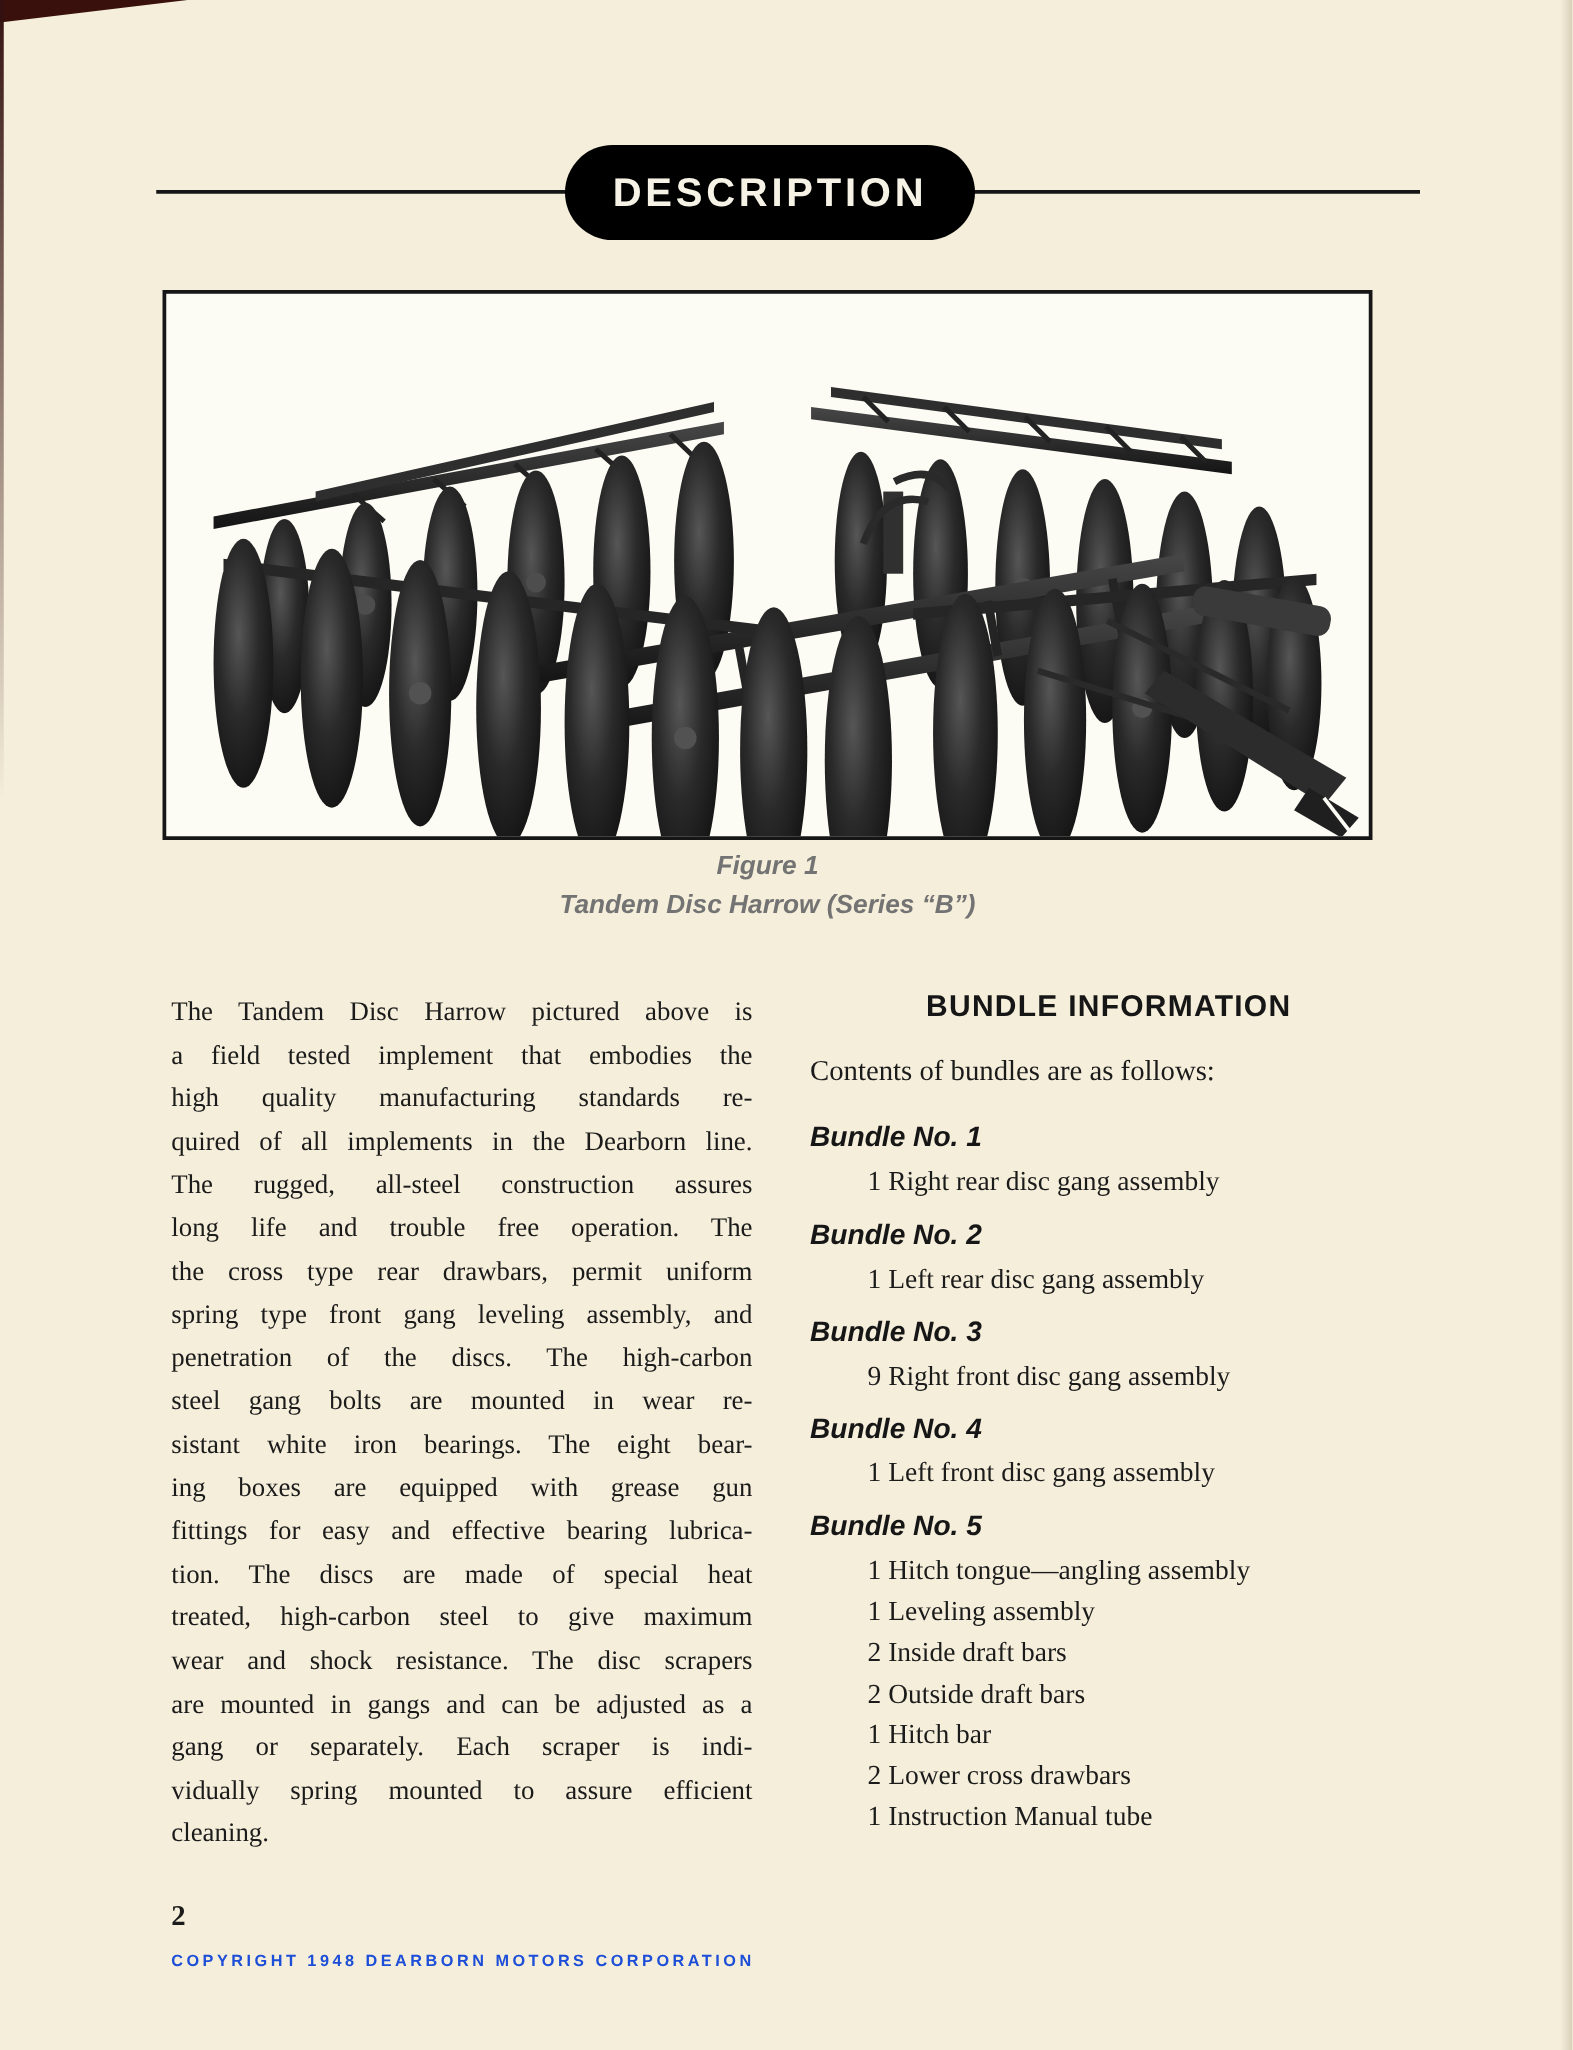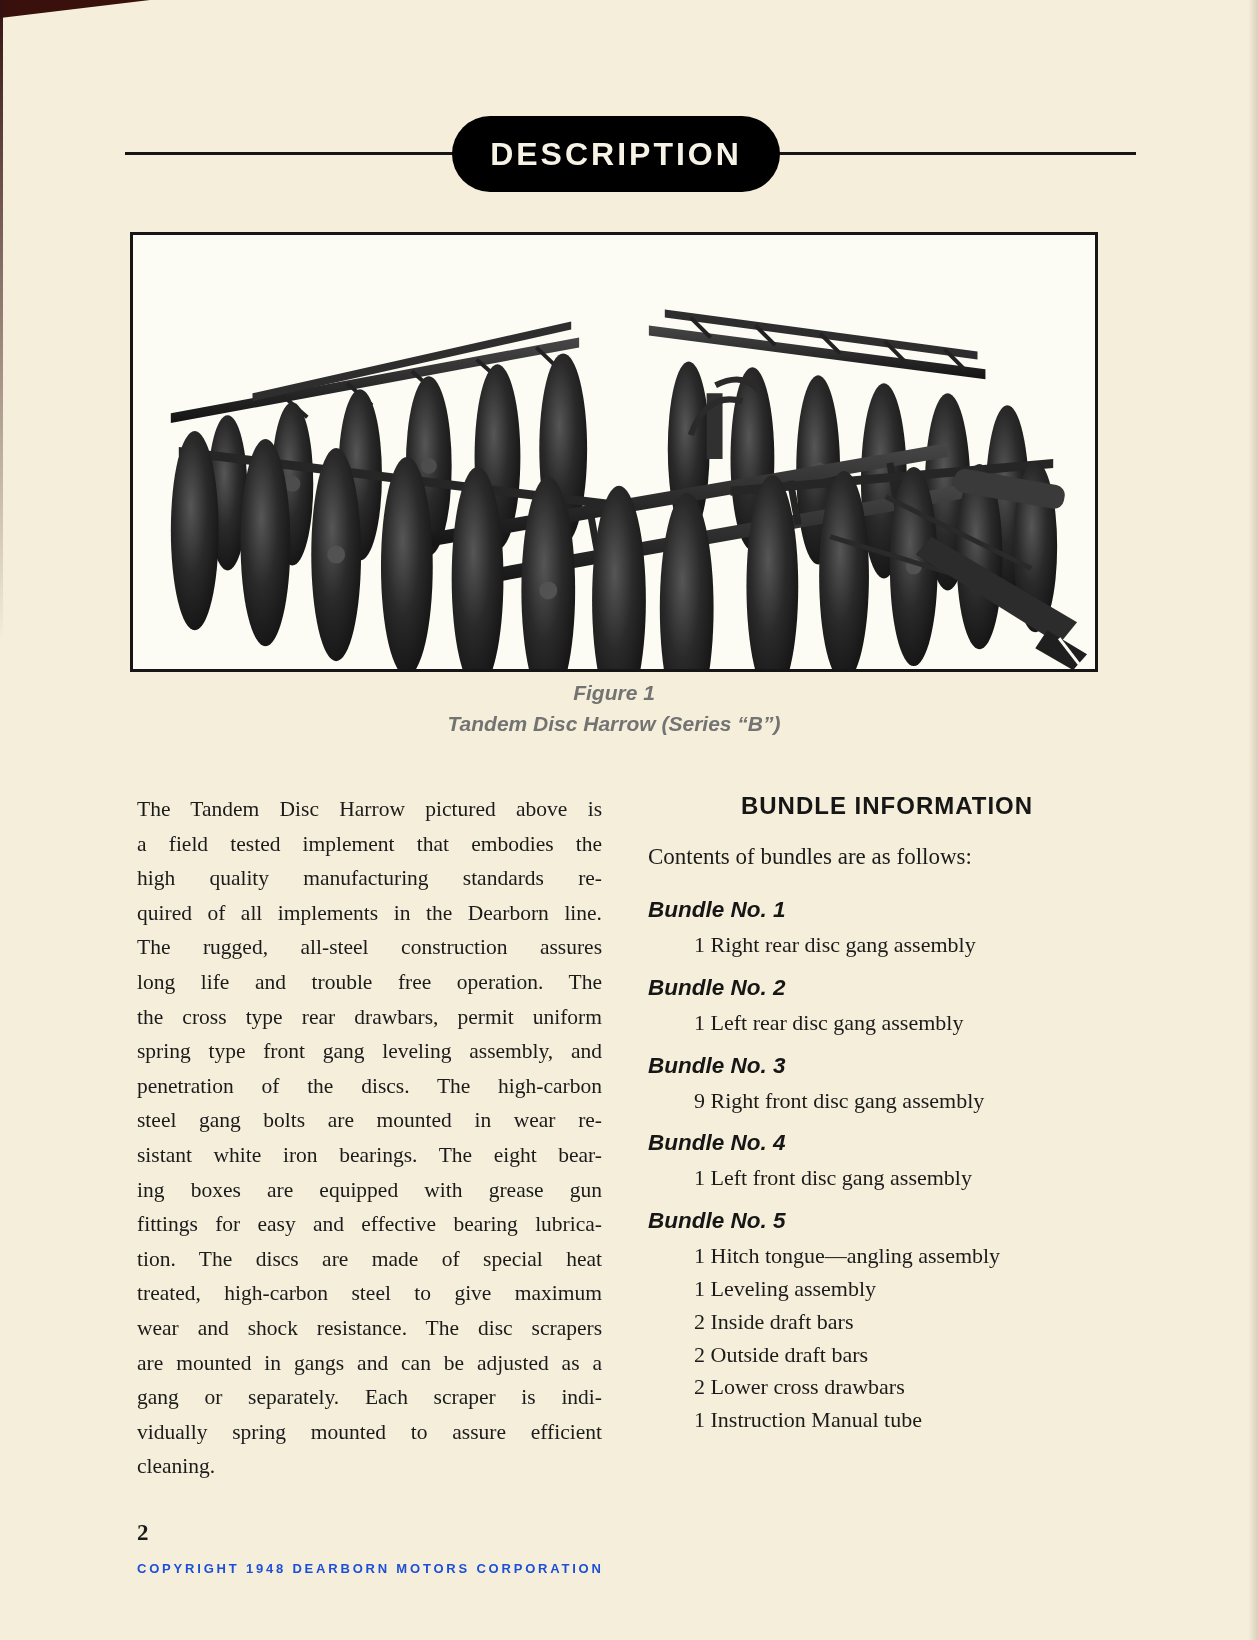--- a/index.html
+++ b/index.html
@@ -253,20 +253,21 @@
       <div class="bundle">
         <div class="bundle-label">Bundle No. 4</div>
         <div class="bundle-item">1 Left front disc gang assembly</div>
       </div>
       <div class="bundle">
         <div class="bundle-label">Bundle No. 5</div>
         <div class="bundle-item">1 Hitch tongue—angling assembly</div>
         <div class="bundle-item">1 Leveling assembly</div>
         <div class="bundle-item">2 Inside draft bars</div>
         <div class="bundle-item">2 Outside draft bars</div>
+        <div class="bundle-item">1 Hitch bar</div>
         <div class="bundle-item">2 Lower cross drawbars</div>
         <div class="bundle-item">1 Instruction Manual tube</div>
       </div>
     </div>
 </div>
 
 <div class="page-number">2</div>
 <div class="copyright">COPYRIGHT 1948 DEARBORN MOTORS CORPORATION</div>
 
 </body></html>

